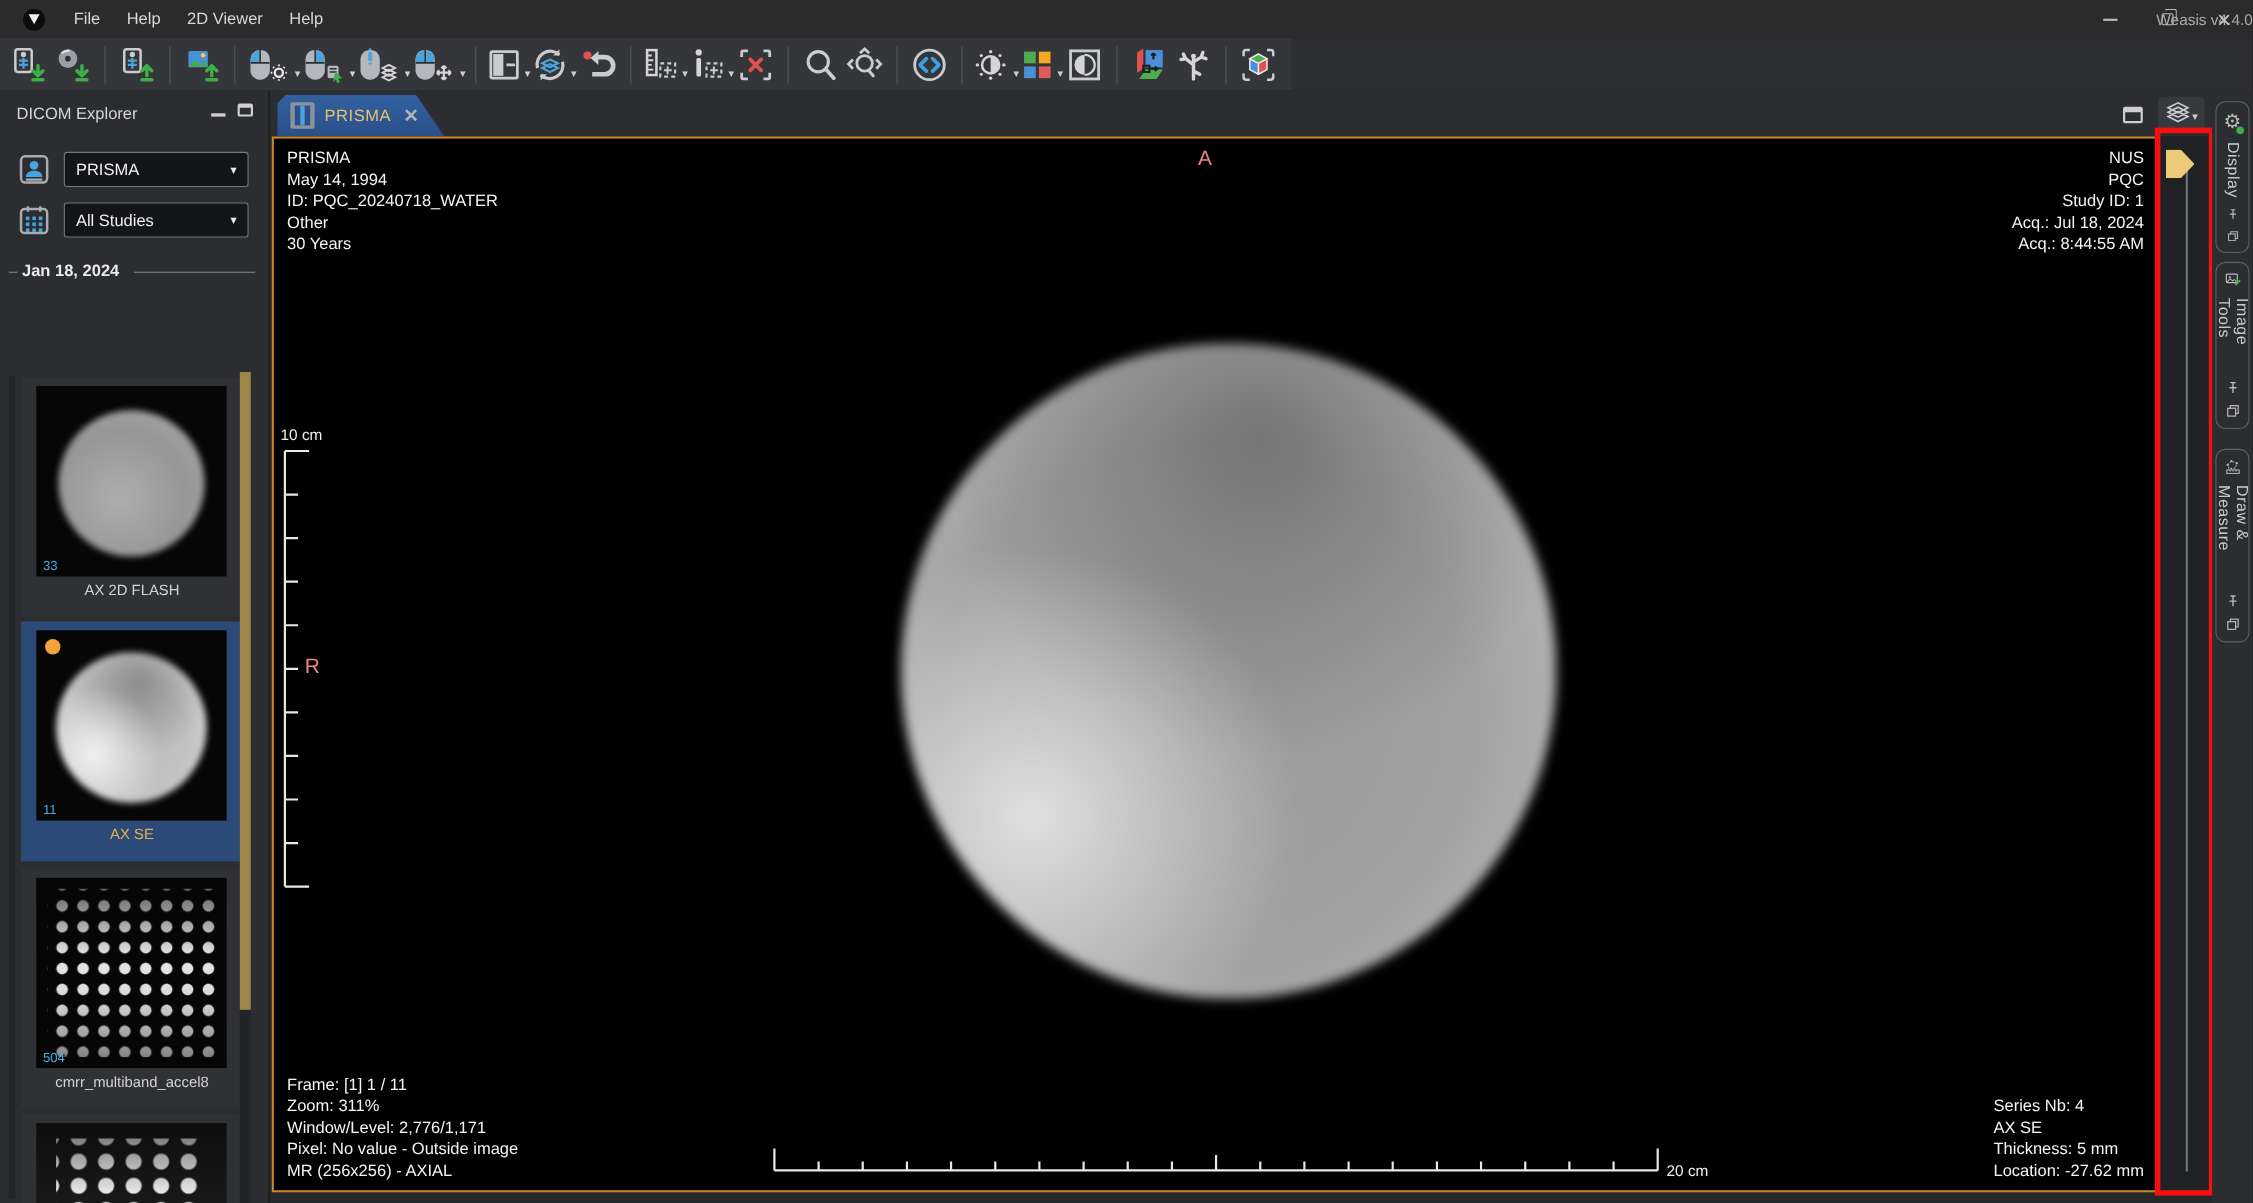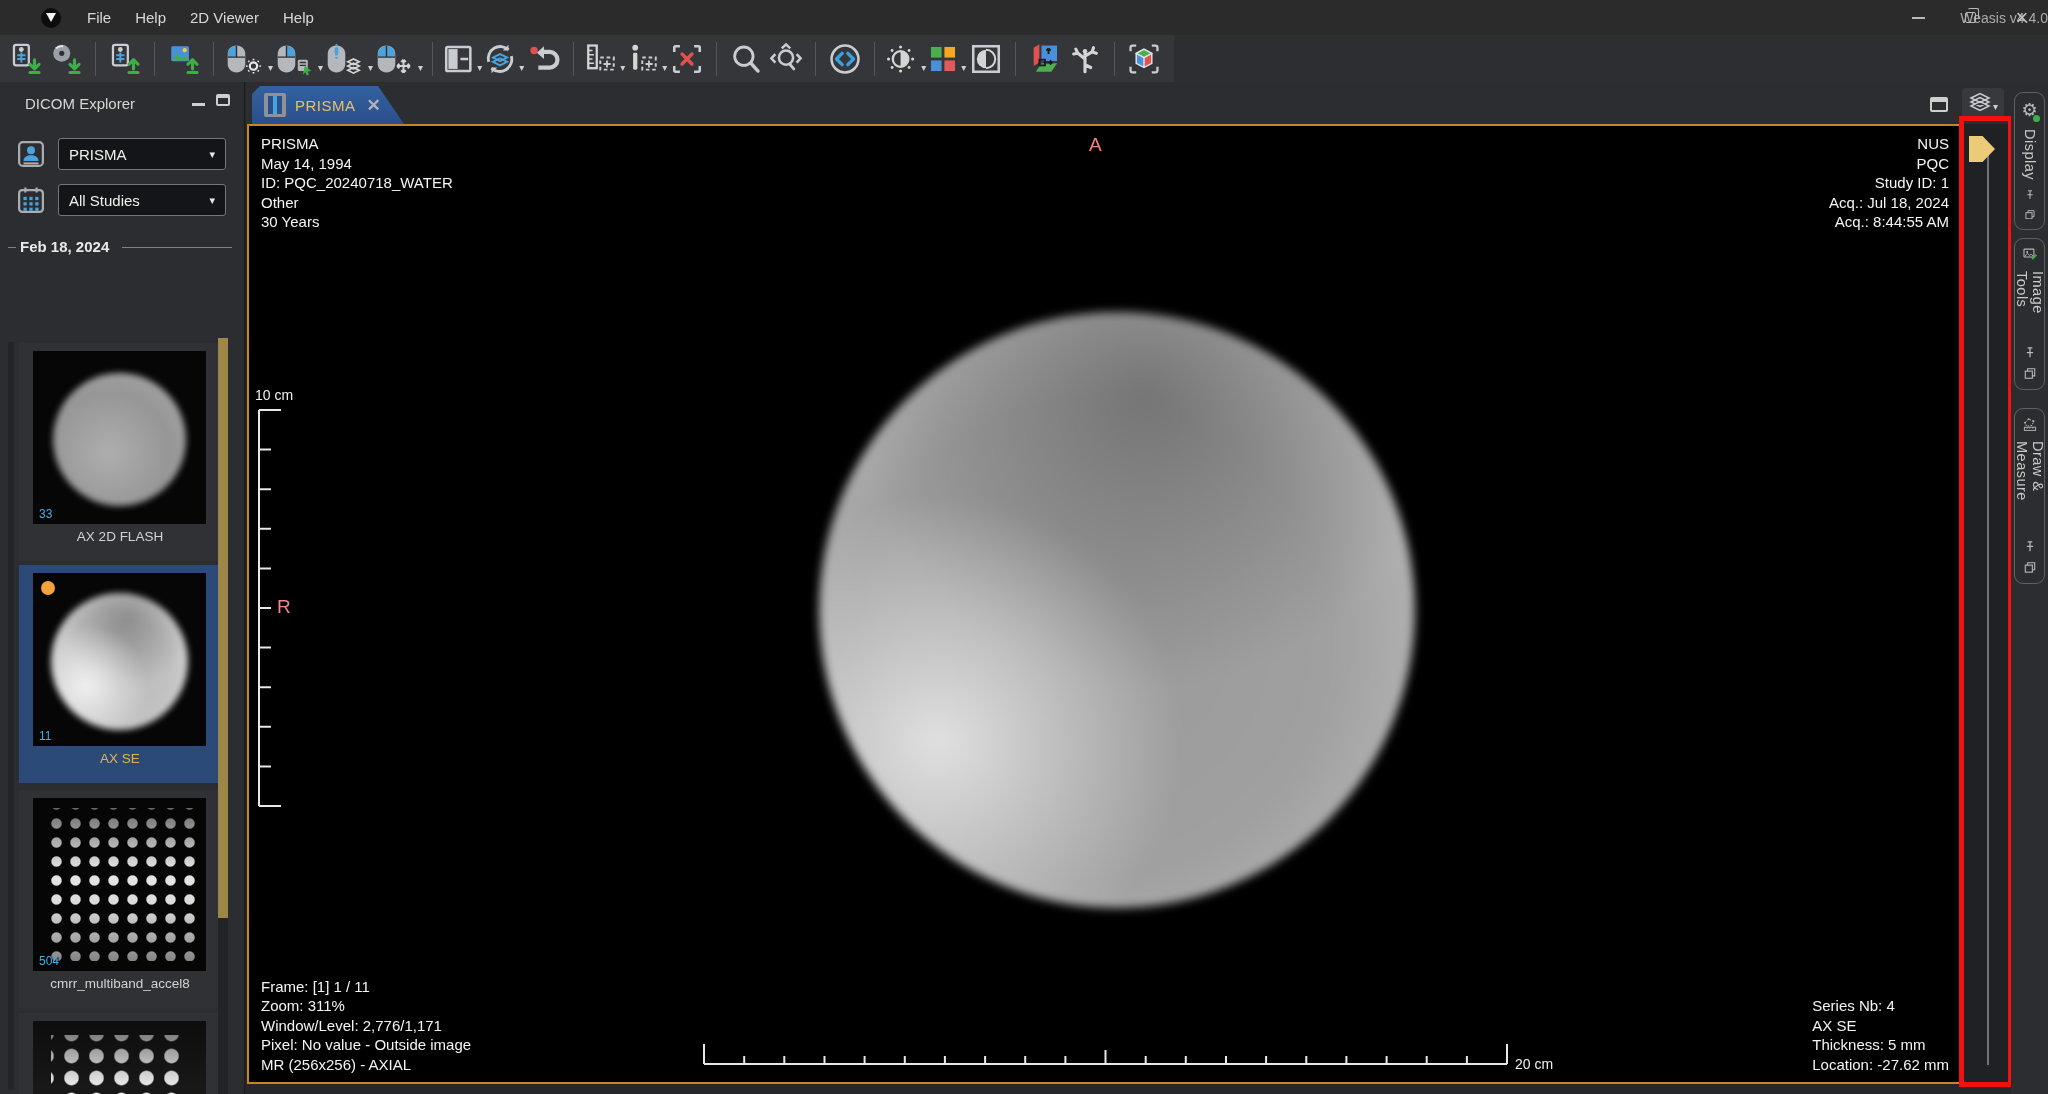--- a/index.html
+++ b/index.html
@@ -1,21 +1,21 @@
 <!DOCTYPE html>
 <html><head>
 <meta charset="utf-8">
 <style>
   * { margin:0; padding:0; box-sizing:border-box; }
   html,body { background:#1b1c1e; }
   body { font-family:"Liberation Sans", sans-serif; color:#d6d6d6; }
   #app { position:relative; width:2048px; height:1094px; background:#26272a; overflow:hidden; }
 
   
-  .titlebar { position:absolute; left:0; top:0; width:2048px; height:35px; background:#2b2b2b; display:flex; align-items:center;padding-left:20px; }
+  .titlebar { position:absolute; left:0; top:0; width:2048px; height:35px; background:#2b2b2b; display:flex; align-items:center; }
   .app-logo { width:20px; height:20px; border-radius:50%; background:#0c0c0c; margin-left:21px; position:relative; flex:none; }
   .app-logo:before { content:""; position:absolute; left:5px; top:5px; width:0; height:0;
       border-left:5px solid transparent; border-right:5px solid transparent; border-top:9px solid #f2f2f2; }
   .menus { display:flex; margin-left:16px; gap:4px; }
   .menu-item { font-size:15px; color:#d8d8d8; padding:2px 10px; cursor:default; }
   .tb-title { position:absolute; left:0; right:0; text-align:right; font-size:14px; color:#ababab; pointer-events:none; }
   .win-controls { position:absolute; right:0; top:0; height:35px; display:flex; align-items:center; }
   .win-btn { width:52px; height:35px; display:flex; align-items:center; justify-content:center; color:#b9b9b9; }
   .glyph-min { width:13px; height:2px; background:#b9b9b9; }
   .glyph-restore { width:11px; height:11px; border:1.5px solid #b9b9b9; border-radius:2px; position:relative; }
@@ -26,21 +26,21 @@
   .toolbar { position:absolute; left:0; top:35px; width:2048px; height:47px; background:#2d2e31; display:flex; align-items:center; }
   .toolbar-strip { height:47px; display:flex; align-items:center; background:#35363a; padding:0 10px 0 6px; }
   .toolbtn { height:40px; min-width:40px; display:flex; align-items:center; justify-content:center; border-radius:4px; position:relative; }
   .toolbtn svg { display:block; }
   .tb-sep { width:1px; height:34px; background:#55565a; margin:0 9px; flex:none; }
   .dd-arrow { font-size:10px; color:#cfcfcf; margin-left:1px; align-self:flex-end; padding-bottom:6px; }
 
   
   .sidebar { position:absolute; left:0; top:82px; width:245px; height:1012px; background:#2b2d30; border-right:1px solid #1a1a1c; }
   .sb-header { position:relative; height:42px; display:flex; align-items:center; }
-  .sb-title { font-size:15px; color:#d6d6d6; margin-left:25px; }
+  .sb-title { font-size:15px; color:#d6d6d6; margin-left:15px; }
   .sb-winbtns { position:absolute; right:14px; top:12px; display:flex; gap:11px; align-items:center; }
   .sb-min { width:13px; height:3px; background:#cfcfcf; margin-top:8px; }
   .sb-max { width:14px; height:12px; border:2px solid #cfcfcf; border-top-width:4px; border-radius:2px; background:transparent; }
   .sb-row { display:flex; align-items:center; margin:14px 0 0 16px; gap:12px; }
   .selectbox { width:168px; height:32px; background:#141518; border:1px solid #73767a; border-radius:3px; display:flex; align-items:center; justify-content:space-between; padding:0 10px; }
   .selectbox .val { font-size:15px; color:#efefef; }
   .selectbox .arr { color:#e8e8e8; font-size:11px; }
   .date-group { position:relative; margin:22px 0 6px 0; height:20px; }
   .date-label { position:absolute; left:20px; top:0; font-size:15px; font-weight:bold; color:#e9e9e9; }
   .date-line { position:absolute; top:9px; height:1px; background:#808285; }
@@ -394,21 +394,21 @@
         </g>
       </svg>
       <div class="selectbox">
         <span class="val">All Studies</span>
         <span class="arr">▾</span>
       </div>
     </div>
 
     <div class="date-group">
       <div class="date-line l"></div>
-      <span class="date-label">Feb 18, 2024</span>
+      <span class="date-label">Jan 18, 2024</span>
       <div class="date-line r"></div>
     </div>
 
     <div class="thumb-list">
       <div class="thumb-gutter"></div>
 
       <div class="thumb-cell" style="top:5px;">
         <div class="thumb-img">
           <div class="sphere-s" style="left:20px;top:22px;width:133px;height:133px;
             background:radial-gradient(circle at 42% 60%, #aeaeae 0%, #969696 55%, #a8a8a8 88%, #9d9d9d 100%);"></div>

